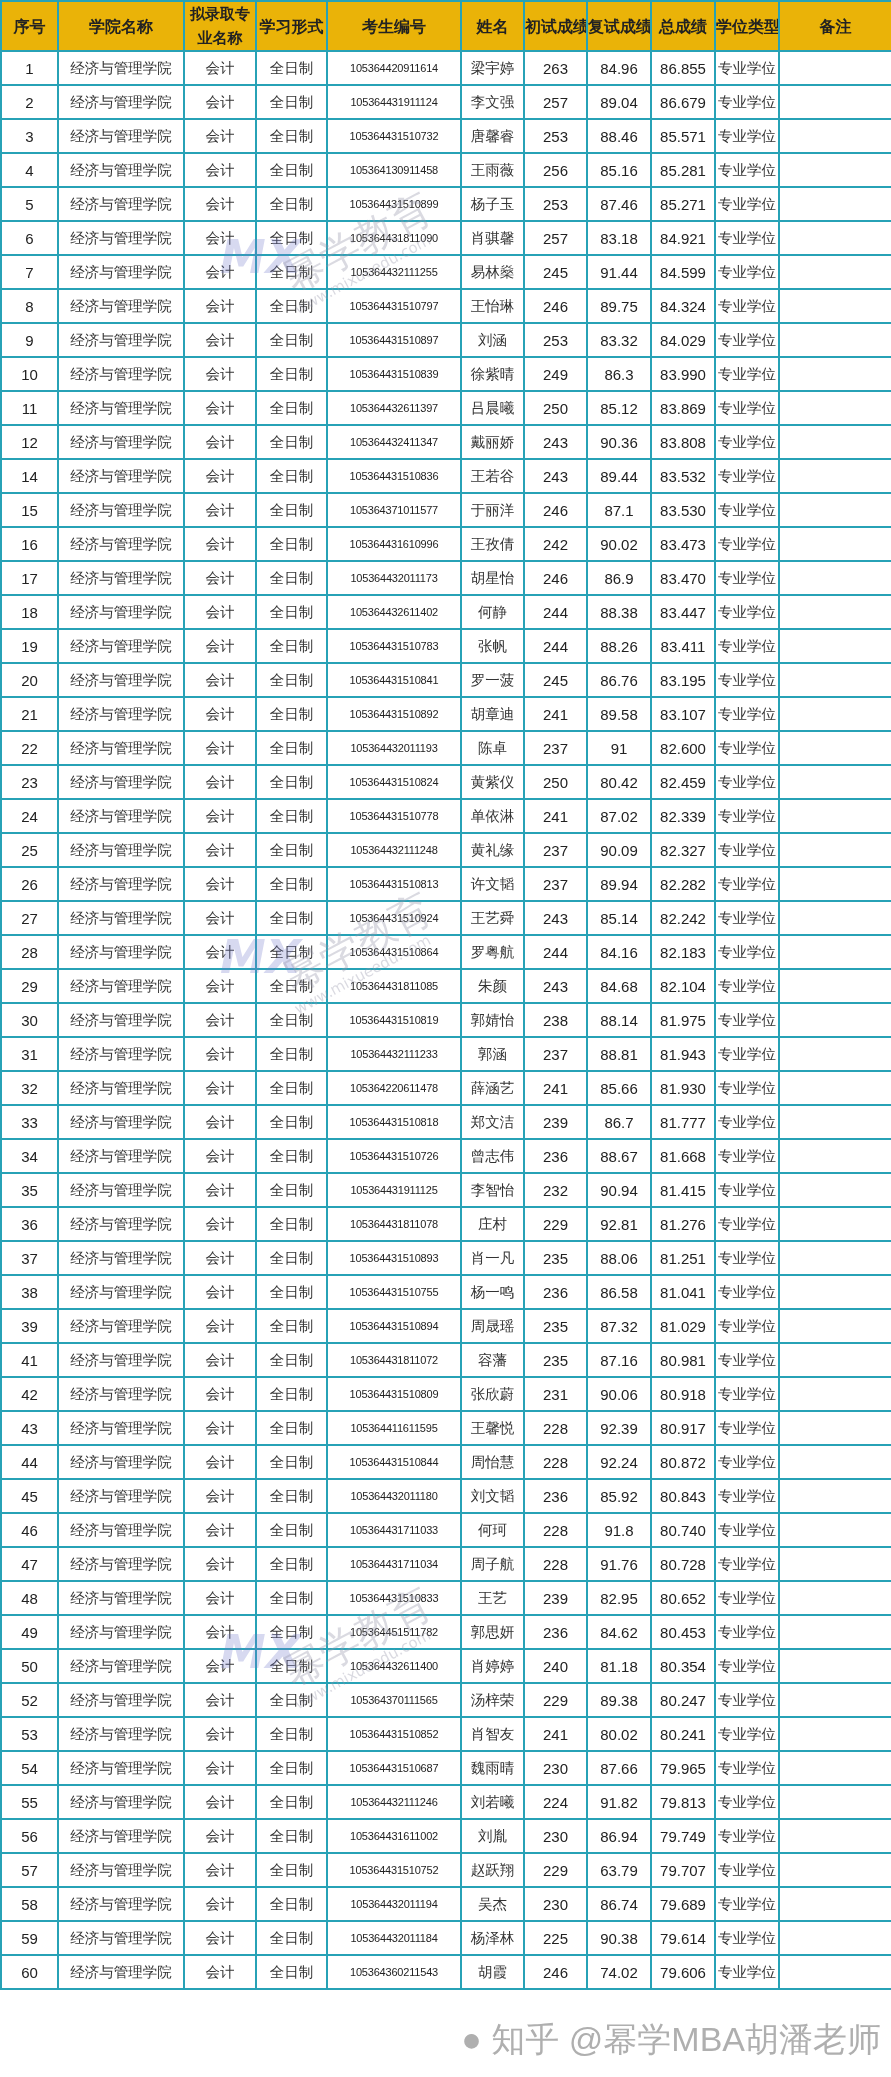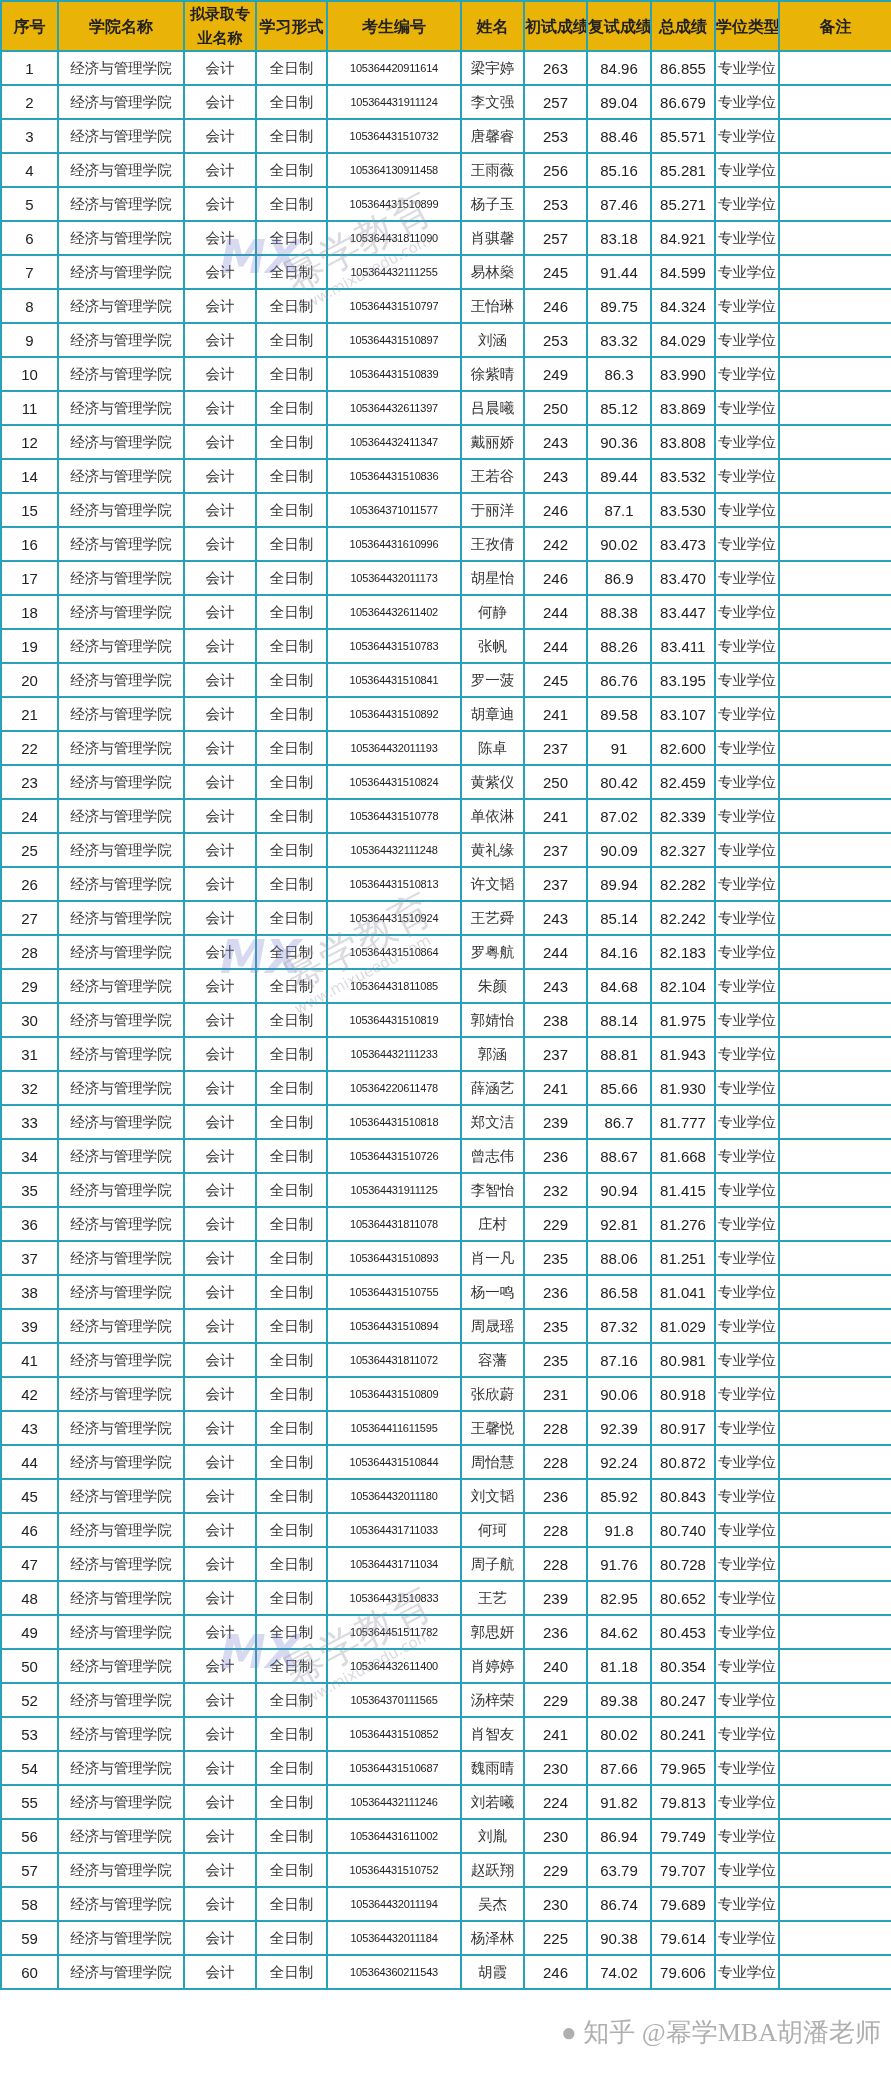--- a/index.html
+++ b/index.html
@@ -11,22 +11,22 @@
        font-family:"DejaVu Sans",sans-serif; }
   th.wrap { white-space:normal; font-size:15px; line-height:24px; }
   td { height:32px; font-size:15px; color:#222; background:#fff; }
   td.cn { font-family:"DejaVu Sans",sans-serif; font-size:14.5px; color:#333; }
   td.id { font-size:11px; letter-spacing:-0.2px; }
   .wm { position:absolute; pointer-events:none; color:rgba(150,150,170,0.35);
         font-family:"DejaVu Sans",sans-serif; }
   .wm-logo { font-weight:bold; font-size:46px; font-style:italic; color:rgba(110,120,200,0.28); transform:skewX(-15deg); }
   .wm-text { font-size:40px; transform:rotate(-28deg); transform-origin:left bottom; }
   .wm-url { font-size:15px; transform:rotate(-28deg); transform-origin:left bottom; }
-  .wm-footer { position:absolute; right:10px; bottom:27px; font-size:26px; color:rgba(110,110,110,0.55);
-               font-family:Liberation Serif, serif; pointer-events:none; }
+  .wm-footer { position:absolute; right:10px; bottom:14px; font-size:34px; color:rgba(110,110,110,0.55);
+               font-family:Liberation Sans, sans-serif; pointer-events:none; }
 </style>
 </head>
 <body>
 
 <table>
   <colgroup>
     <col style="width:57px">
       <col style="width:126px">
       <col style="width:72px">
       <col style="width:71px">

